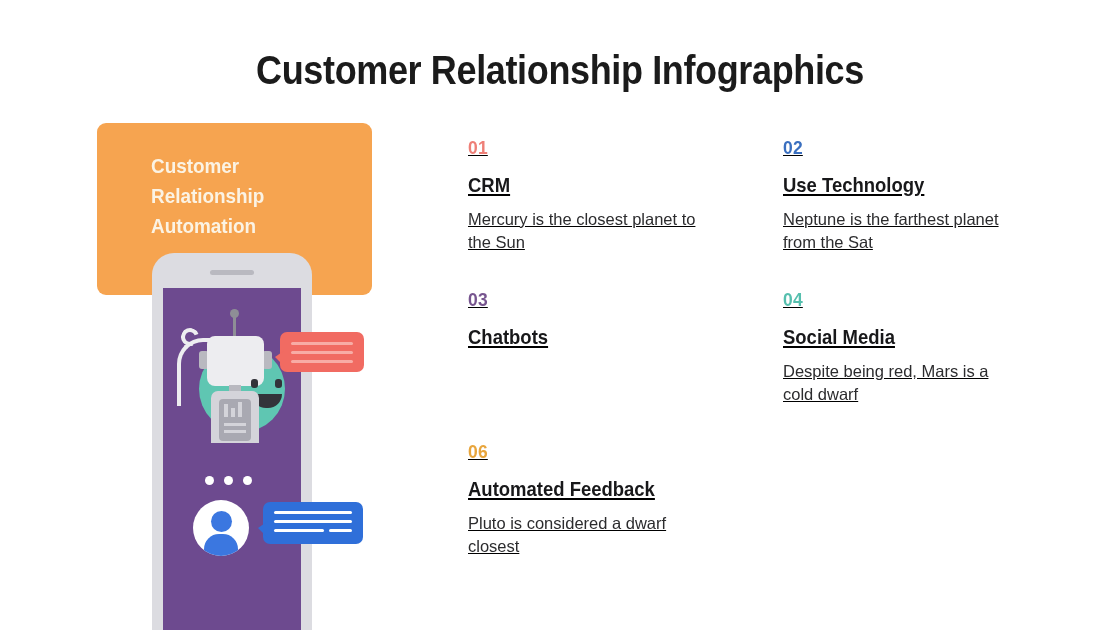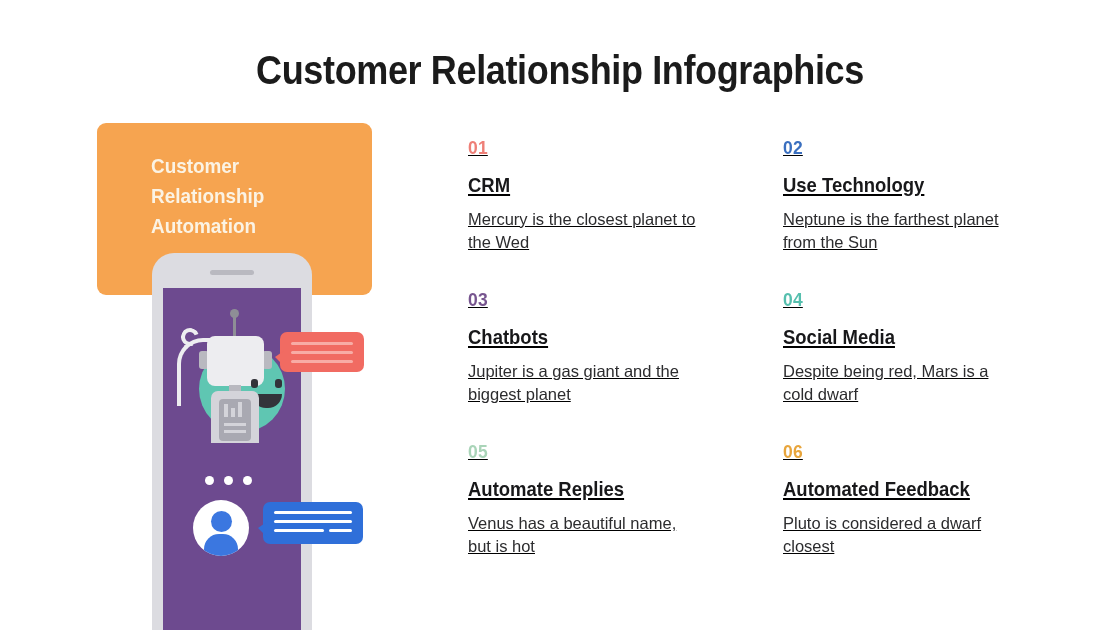--- a/index.html
+++ b/index.html
@@ -292,46 +292,40 @@
       </div>
 
     </div>
   </div>
 
   <div id="items-grid">
 
     <div class="item">
       <div class="item-number" style="color: rgb(238, 127, 119);">01</div>
       <div class="item-title">CRM</div>
-      <div class="item-desc">Mercury is the closest planet to the Wed</div>
+      <div class="item-desc">Mercury is the closest planet to the Sun</div>
     </div>
 
     <div class="item">
       <div class="item-number" style="color: rgb(58, 111, 191);">02</div>
       <div class="item-title">Use Technology</div>
-      <div class="item-desc">Neptune is the farthest planet from the Sun</div>
+      <div class="item-desc">Neptune is the farthest planet from the Sat</div>
     </div>
 
     <div class="item">
       <div class="item-number" style="color: rgb(119, 85, 143);">03</div>
       <div class="item-title">Chatbots</div>
-      <div class="item-desc">Jupiter is a gas giant and the biggest planet</div>
     </div>
 
     <div class="item">
       <div class="item-number" style="color: rgb(86, 191, 174);">04</div>
       <div class="item-title">Social Media</div>
       <div class="item-desc">Despite being red, Mars is a cold dwarf</div>
     </div>
 
-    <div class="item">
-      <div class="item-number" style="color: rgb(169, 212, 184);">05</div>
-      <div class="item-title">Automate Replies</div>
-      <div class="item-desc">Venus has a beautiful name, but is hot</div>
-    </div>
 
     <div class="item">
       <div class="item-number" style="color: rgb(232, 165, 60);">06</div>
       <div class="item-title">Automated Feedback</div>
       <div class="item-desc">Pluto is considered a dwarf closest</div>
     </div>
 
   </div>
 </div>
 

